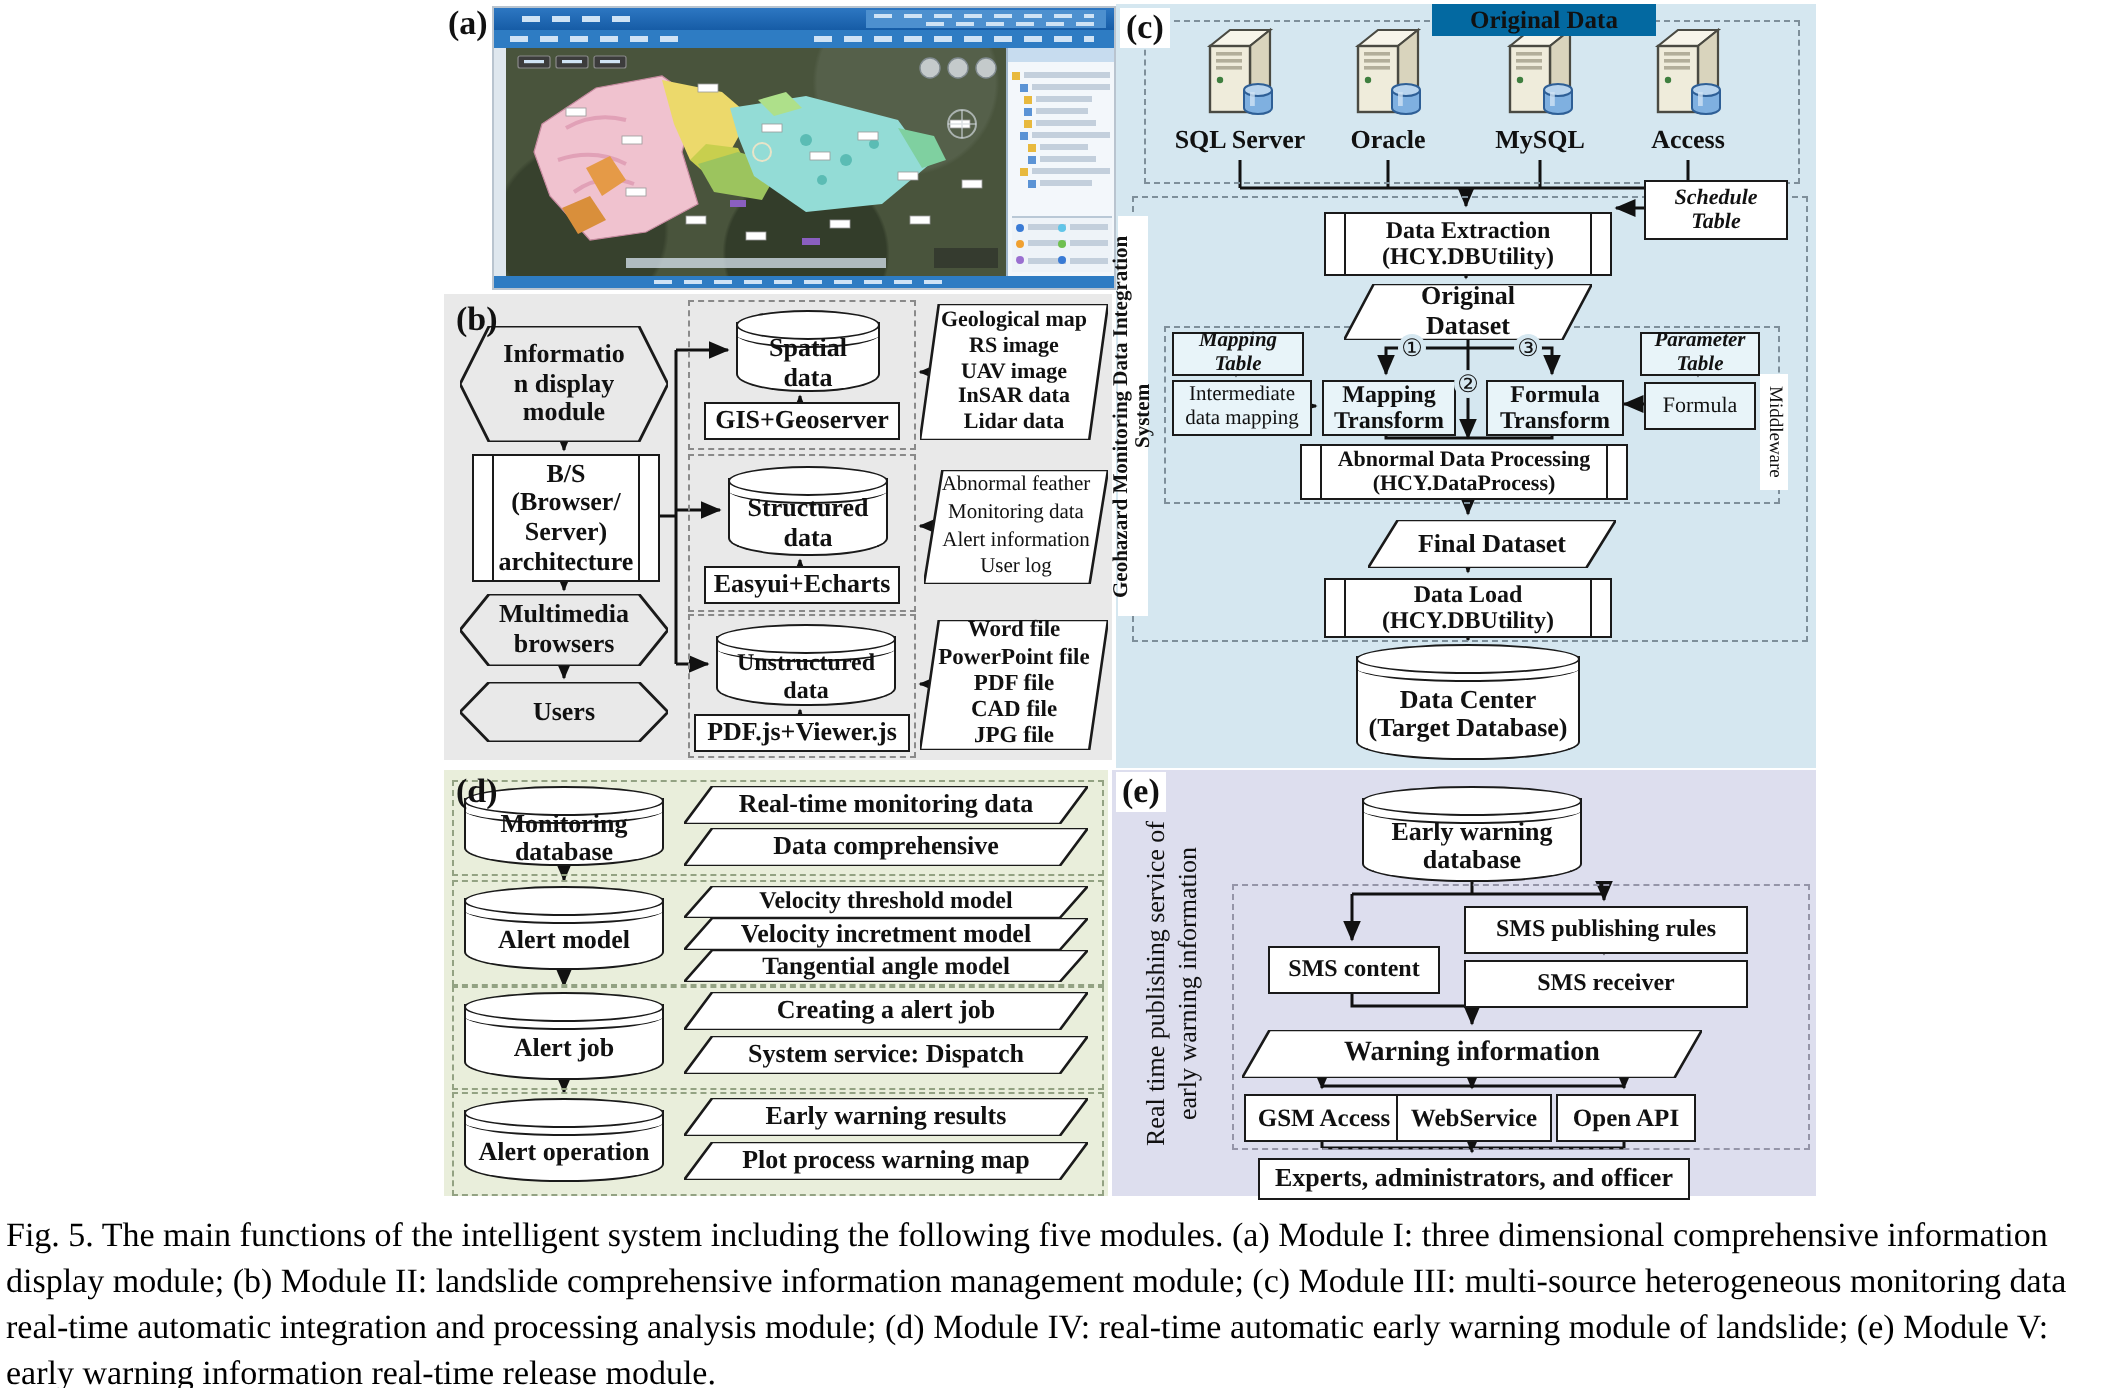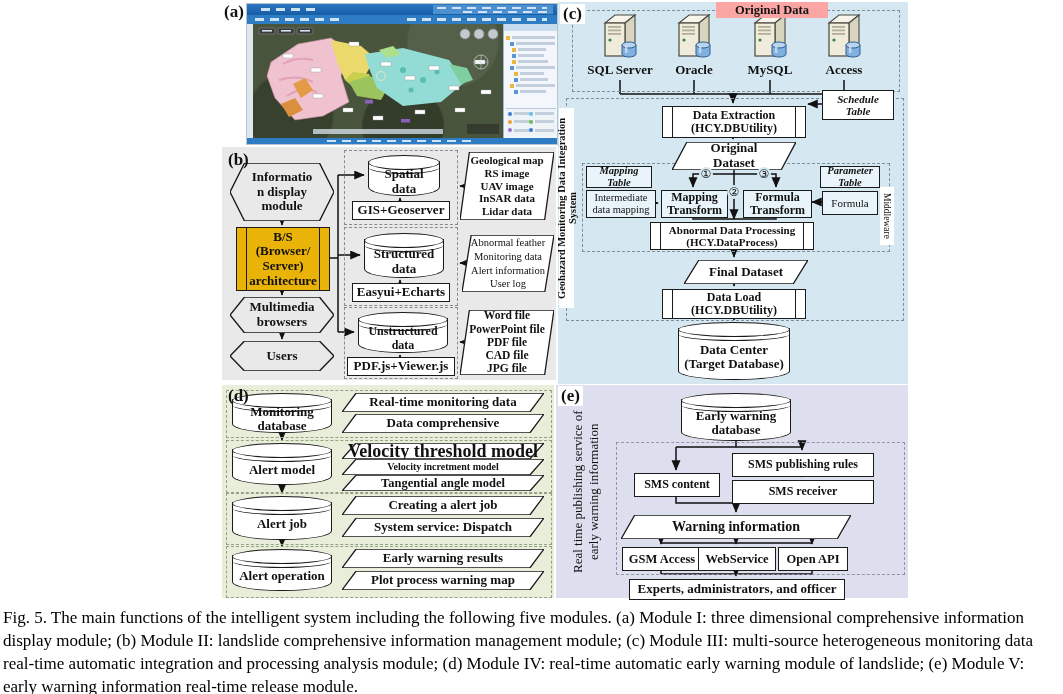--- a/index.html
+++ b/index.html
@@ -196,21 +196,21 @@
       <path class="conn" d="M244,195 H238" marker-end="url(#ab)"></path>
     </svg>
     <div class="shp hex" style="left:8px;top:16px;width:104px;height:58px">
       <svg viewBox="0 0 100 100" preserveAspectRatio="none">
           <polygon points="14,0 86,0 100,50 86,100 14,100 0,50"></polygon>
         </svg>
       <span>Informatio
 n display
 module</span>
     </div>
-    <div class="bx pp s13" style="left:14px;top:80px;width:92px;height:62px;background:#eab308">B/S
+    <div class="bx pp s13" style="left:14px;top:80px;width:92px;height:62px;background:#ffffff">B/S
 (Browser/
 Server)
 architecture</div>
     <div class="shp hex" style="left:8px;top:150px;width:104px;height:36px">
       <svg viewBox="0 0 100 100" preserveAspectRatio="none">
           <polygon points="14,0 86,0 100,50 86,100 14,100 0,50"></polygon>
         </svg>
       <span>Multimedia
 browsers</span>
     </div>
@@ -296,21 +296,21 @@
       <path class="conn" d="M60,184 V186" marker-end="url(#ac)"></path>
       <path class="conn" d="M96,201 H100" marker-end="url(#ac)"></path>
       <path class="conn" d="M291,184 V186" marker-end="url(#ac)"></path>
       <path class="conn" d="M264,200 H254" marker-end="url(#ac)"></path>
       <path class="conn" d="M135,214 V217 H176 M218,214 V217 H176"></path>
       <path class="conn" d="M176,246 V255" marker-end="url(#ac)"></path>
       <path class="conn" d="M176,282 V284" marker-end="url(#ac)"></path>
       <path class="conn" d="M176,315 V318" marker-end="url(#ac)"></path>
     </svg>
     <div class="dash" style="left:14px;top:8px;width:326px;height:80;border-color:#7e8f9a;height:80px"></div>
-    <div class="bx s12" style="left:158px;top:0;width:112px;height:16px;border:none;background:#fca5a5">Original Data</div>
+    <div class="bx s12" style="left:158px;top:0;width:112px;height:16px;border:none;background:#0369a1">Original Data</div>
     <svg class="abs" style="left:38px;top:10px" width="48" height="48" viewBox="0 0 48 48">
         <use href="#srv"></use>
       </svg>
     <svg class="abs" style="left:112px;top:10px" width="48" height="48" viewBox="0 0 48 48">
         <use href="#srv"></use>
       </svg>
     <svg class="abs" style="left:188px;top:10px" width="48" height="48" viewBox="0 0 48 48">
         <use href="#srv"></use>
       </svg>
     <svg class="abs" style="left:262px;top:10px" width="48" height="48" viewBox="0 0 48 48">
@@ -418,27 +418,27 @@
     <div class="shp para" style="left:120px;top:29px;width:202px;height:19px">
       <svg viewBox="0 0 100 100" preserveAspectRatio="none">
           <polygon points="7,0 100,0 93,100 0,100"></polygon>
         </svg>
       <span>Data comprehensive</span>
       </div>
     <div class="shp para" style="left:120px;top:58px;width:202px;height:16px">
       <svg viewBox="0 0 100 100" preserveAspectRatio="none">
           <polygon points="7,0 100,0 93,100 0,100"></polygon>
         </svg>
-      <span style="font-size:18px">Velocity threshold model</span>
+      <span style="font-size:12px">Velocity threshold model</span>
       </div>
     <div class="shp para" style="left:120px;top:74px;width:202px;height:16px">
       <svg viewBox="0 0 100 100" preserveAspectRatio="none">
           <polygon points="7,0 100,0 93,100 0,100"></polygon>
         </svg>
-      <span style="font-size:10px">Velocity incretment model</span>
+      <span style="font-size:13px">Velocity incretment model</span>
       </div>
     <div class="shp para" style="left:120px;top:90px;width:202px;height:16px">
       <svg viewBox="0 0 100 100" preserveAspectRatio="none">
           <polygon points="7,0 100,0 93,100 0,100"></polygon>
         </svg>
       <span style="font-size:12.5px">Tangential angle model</span>
       </div>
     <div class="shp para" style="left:120px;top:111px;width:202px;height:19px">
       <svg viewBox="0 0 100 100" preserveAspectRatio="none">
           <polygon points="7,0 100,0 93,100 0,100"></polygon>

